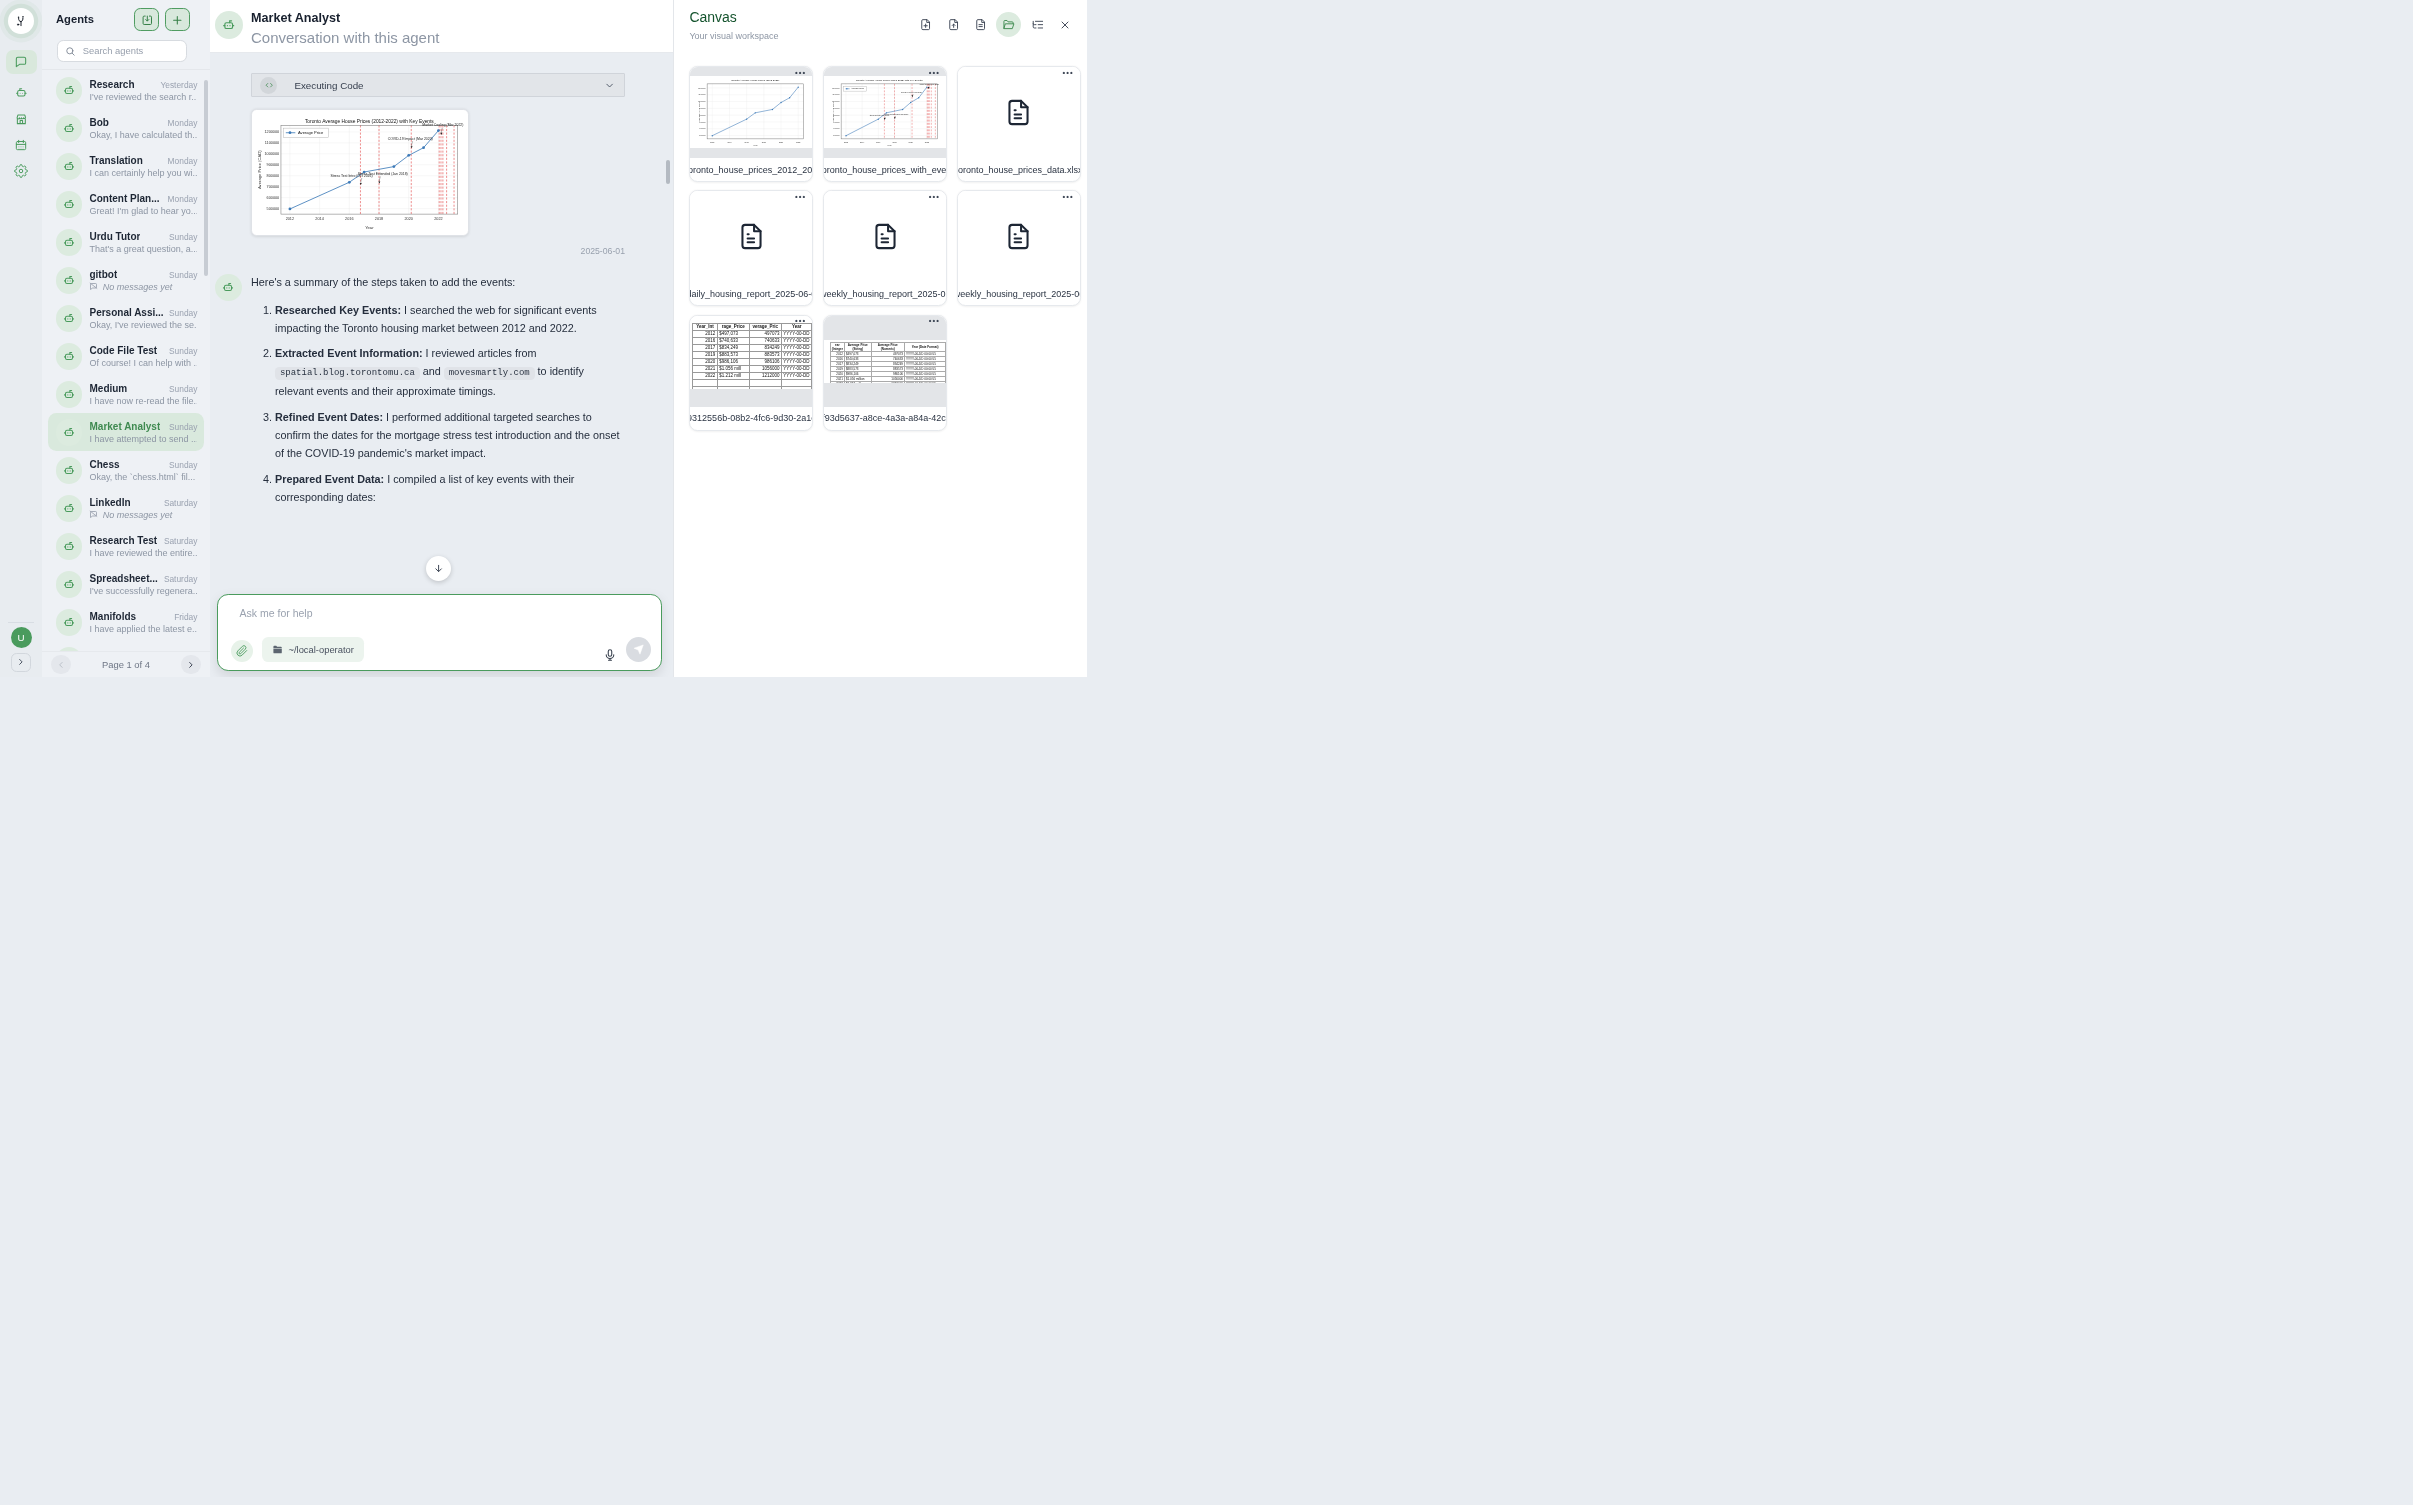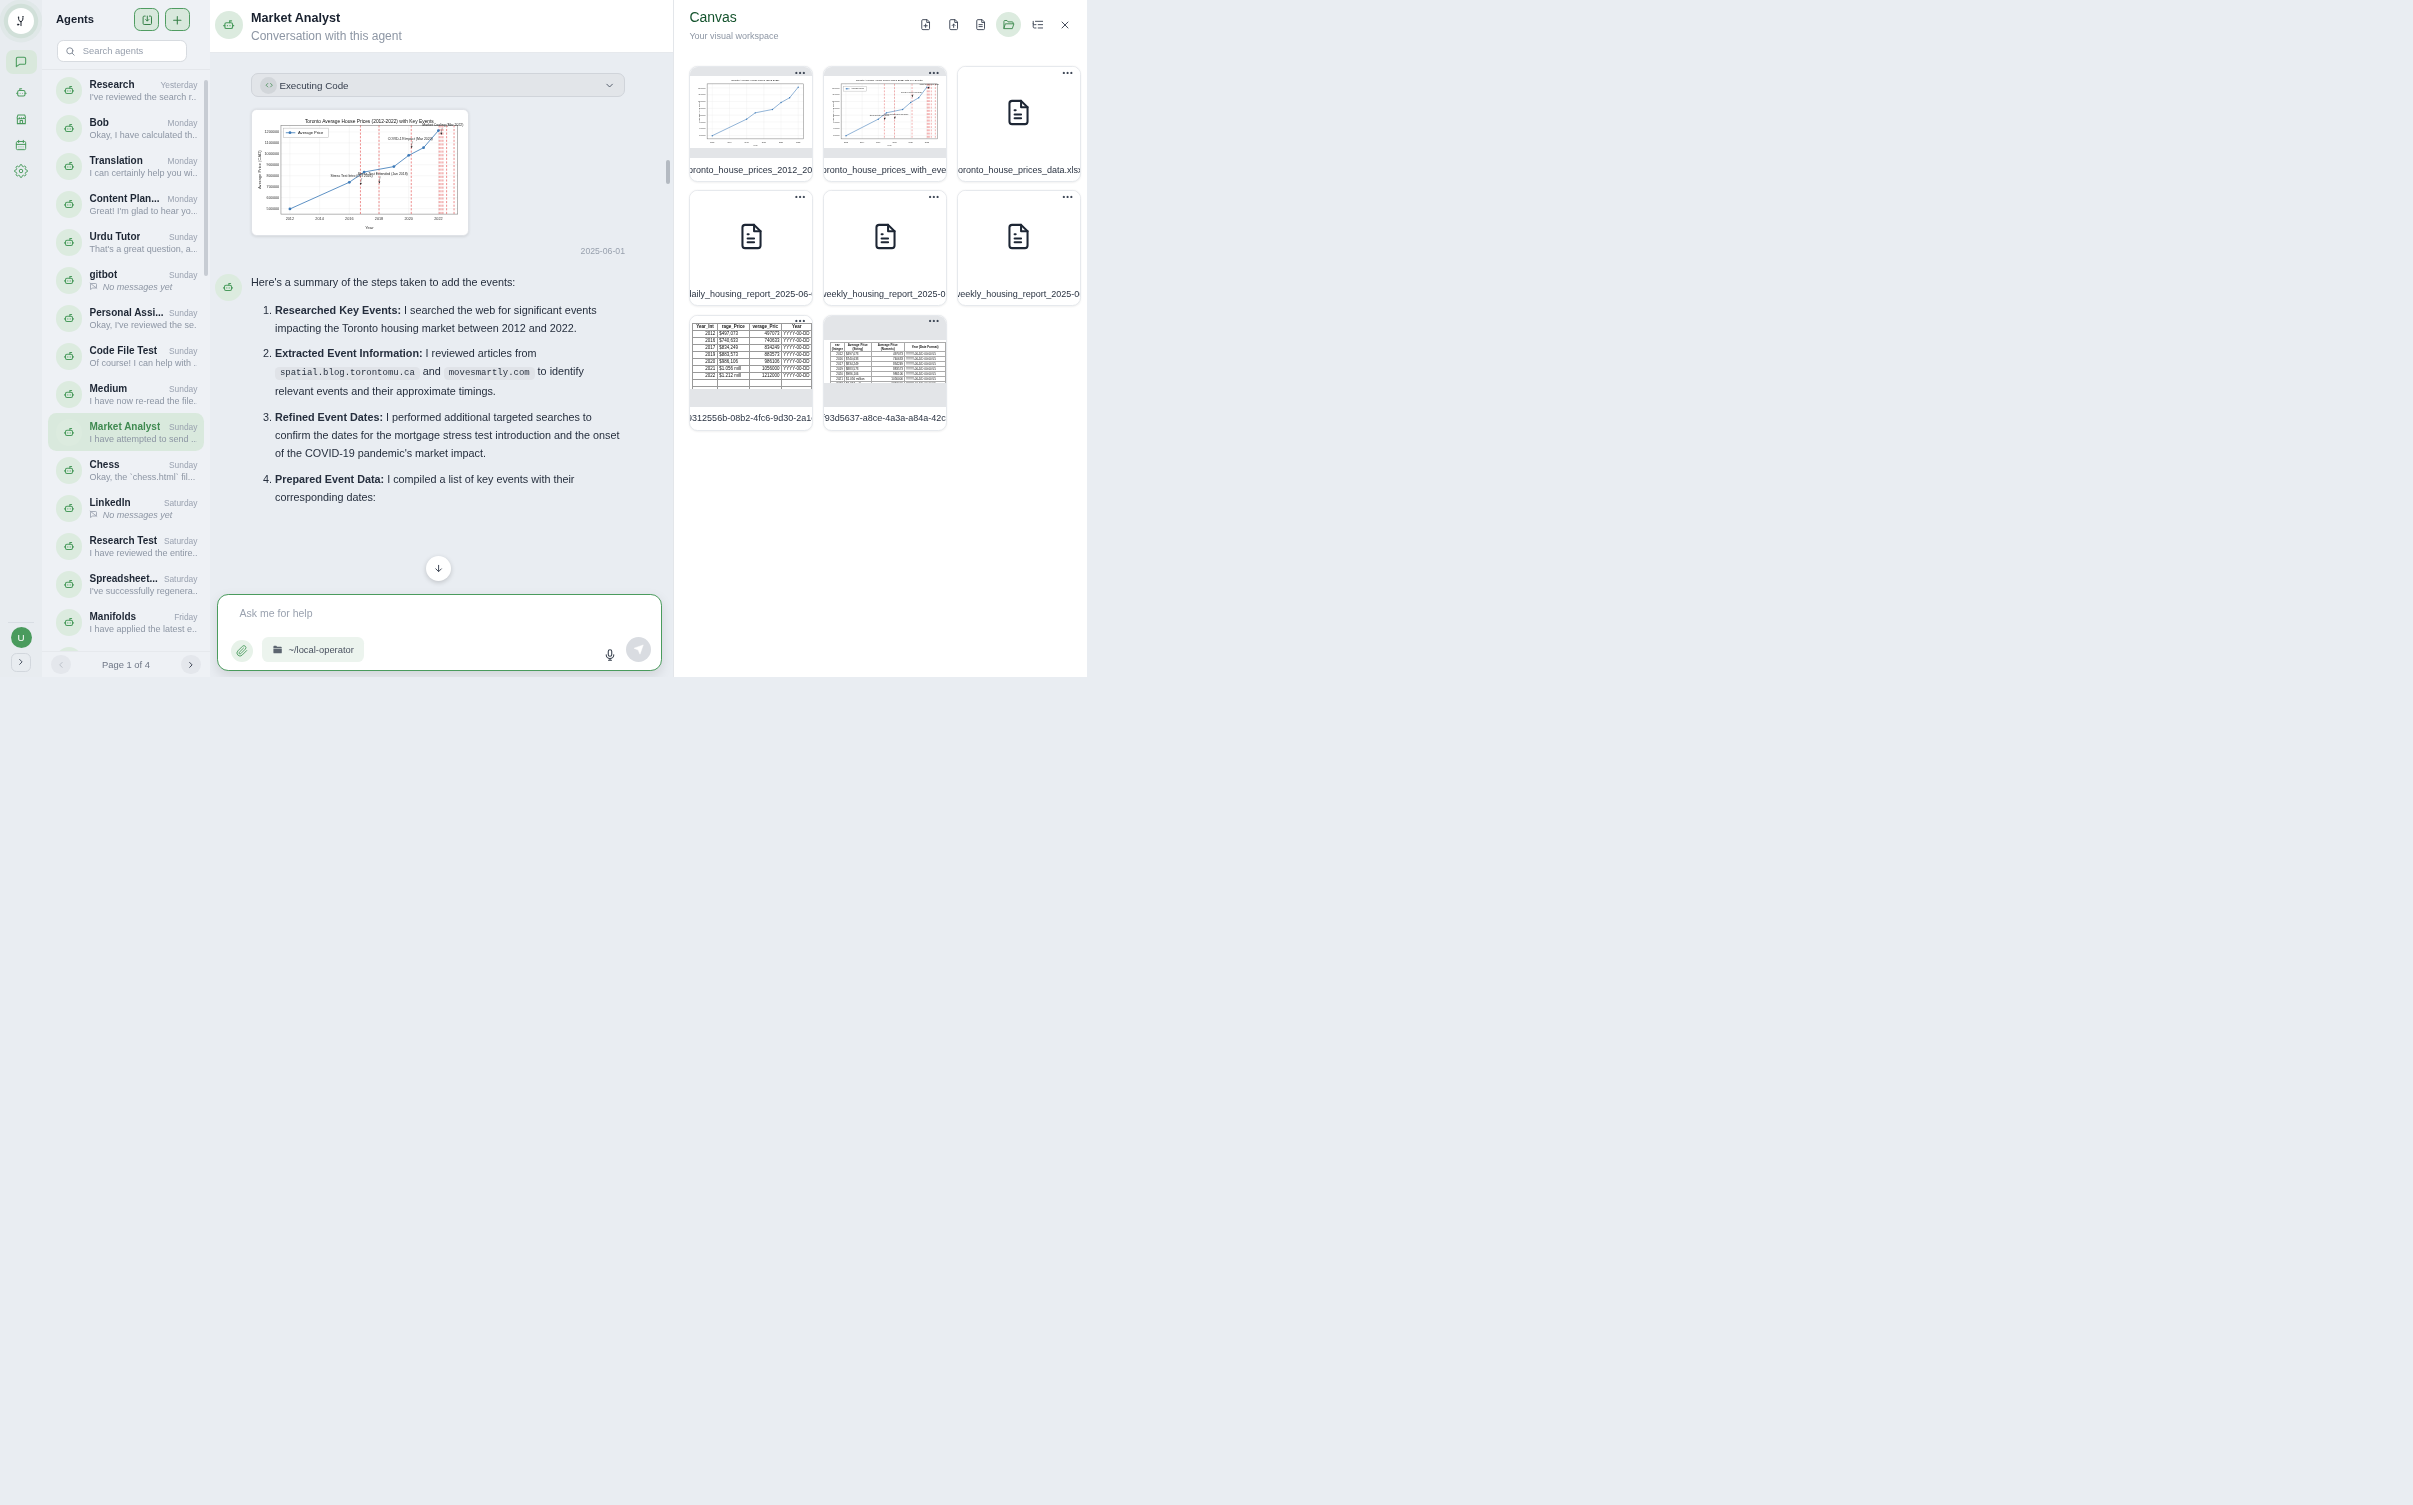--- a/index.html
+++ b/index.html
@@ -53,26 +53,26 @@
             justify-content:center;color:#3b4453}
   .page-btn.disabled{color:#b9bfc8}
   .page-label{font-size:9.4px;color:#6e7685}
 
   
   #chat{position:absolute;left:210px;top:0;bottom:0;width:463px}
   #chat-header{position:absolute;top:0;left:0;right:0;height:52px;background:#fff;border-bottom:0.7px solid #e6e9ed;z-index:2}
   .chat-avatar{position:absolute;left:4.9px;top:11.2px;width:28px;height:28px;border-radius:50%;background:#dcebdf;
                color:#4a9b5d;display:flex;align-items:center;justify-content:center}
   .chat-title{position:absolute;left:41px;top:10.5px;font-size:12.6px;font-weight:700;color:#18202e}
-  .chat-sub{position:absolute;left:41px;top:29px;font-size:12px;color:#8d96a4}
+  .chat-sub{position:absolute;left:41px;top:29px;font-size:15px;color:#8d96a4}
   #chat-body{position:absolute;top:52px;bottom:0;left:0;right:0;overflow:hidden;background:#e9edf2}
   .msgs{position:absolute;left:41px;top:9px;width:374px}
   .m-text{font-size:10.8px;line-height:17px;color:#252e3d;margin:0}
-  .exec{margin-top:12px;height:24.4px;background:#e2e5e9;border:0.7px solid #d0d4da;border-radius:7px;display:flex;
-        align-items:center;padding:0 8.4px;gap:2px;box-sizing:border-box;width:100%}
+  .exec{margin-top:12px;height:24.4px;background:#e2e5e9;border:0.7px solid #d0d4da;border-radius:1px;display:flex;
+        align-items:center;padding:0 8.4px;gap:17px;box-sizing:border-box;width:100%}
   .exec-ic{width:17px;height:17px;border-radius:50%;background:#d2d6da;color:#3f8a50;flex:none;
            display:flex;align-items:center;justify-content:center}
   .exec-label{font-size:9.8px;color:#343d4c;flex:1;text-align:left}
   .exec-chev{color:#4b5564}
   .chart-card{margin-top:11.2px;width:218px;background:#fff;border:0.7px solid #dfe2e7;border-radius:5.6px;padding:4.2px;
               box-shadow:0 0.7px 2.8px rgba(0,0,0,.10);box-sizing:border-box}
   #main-chart{width:208px;height:117px}
   .timestamp{margin-top:9.8px;text-align:right;font-size:8.7px;color:#99a1ae}
   .msg2{position:relative;margin-top:17px}
   .avatar2{position:absolute;left:-36px;top:1.4px;width:26.5px;height:26.5px;border-radius:50%;background:#dcebdf;

